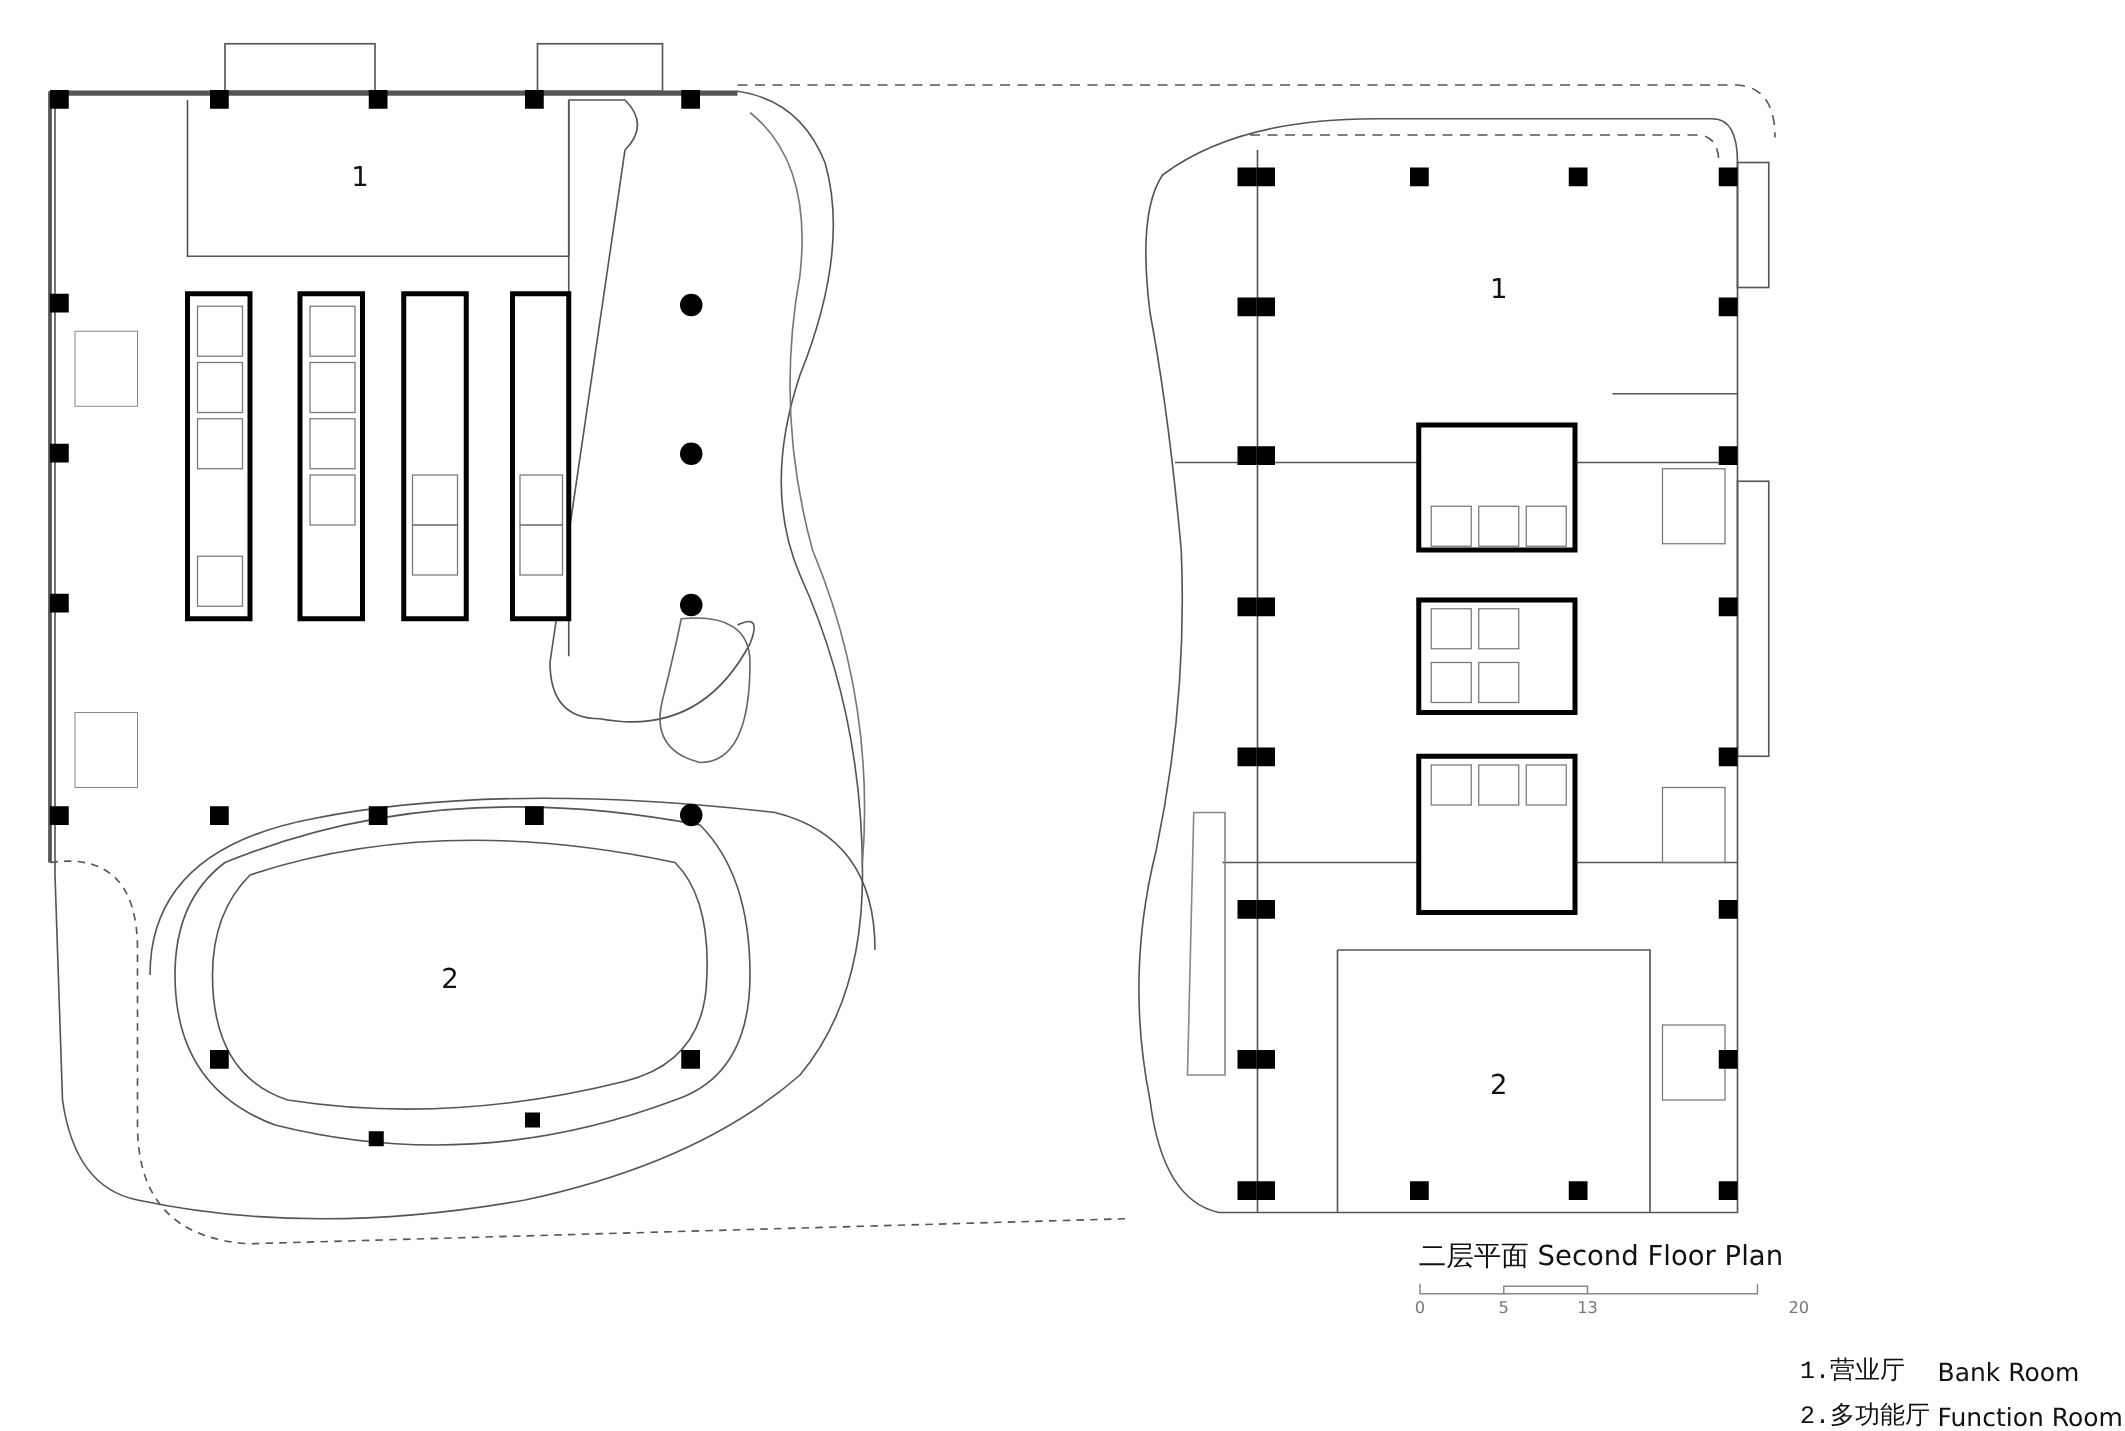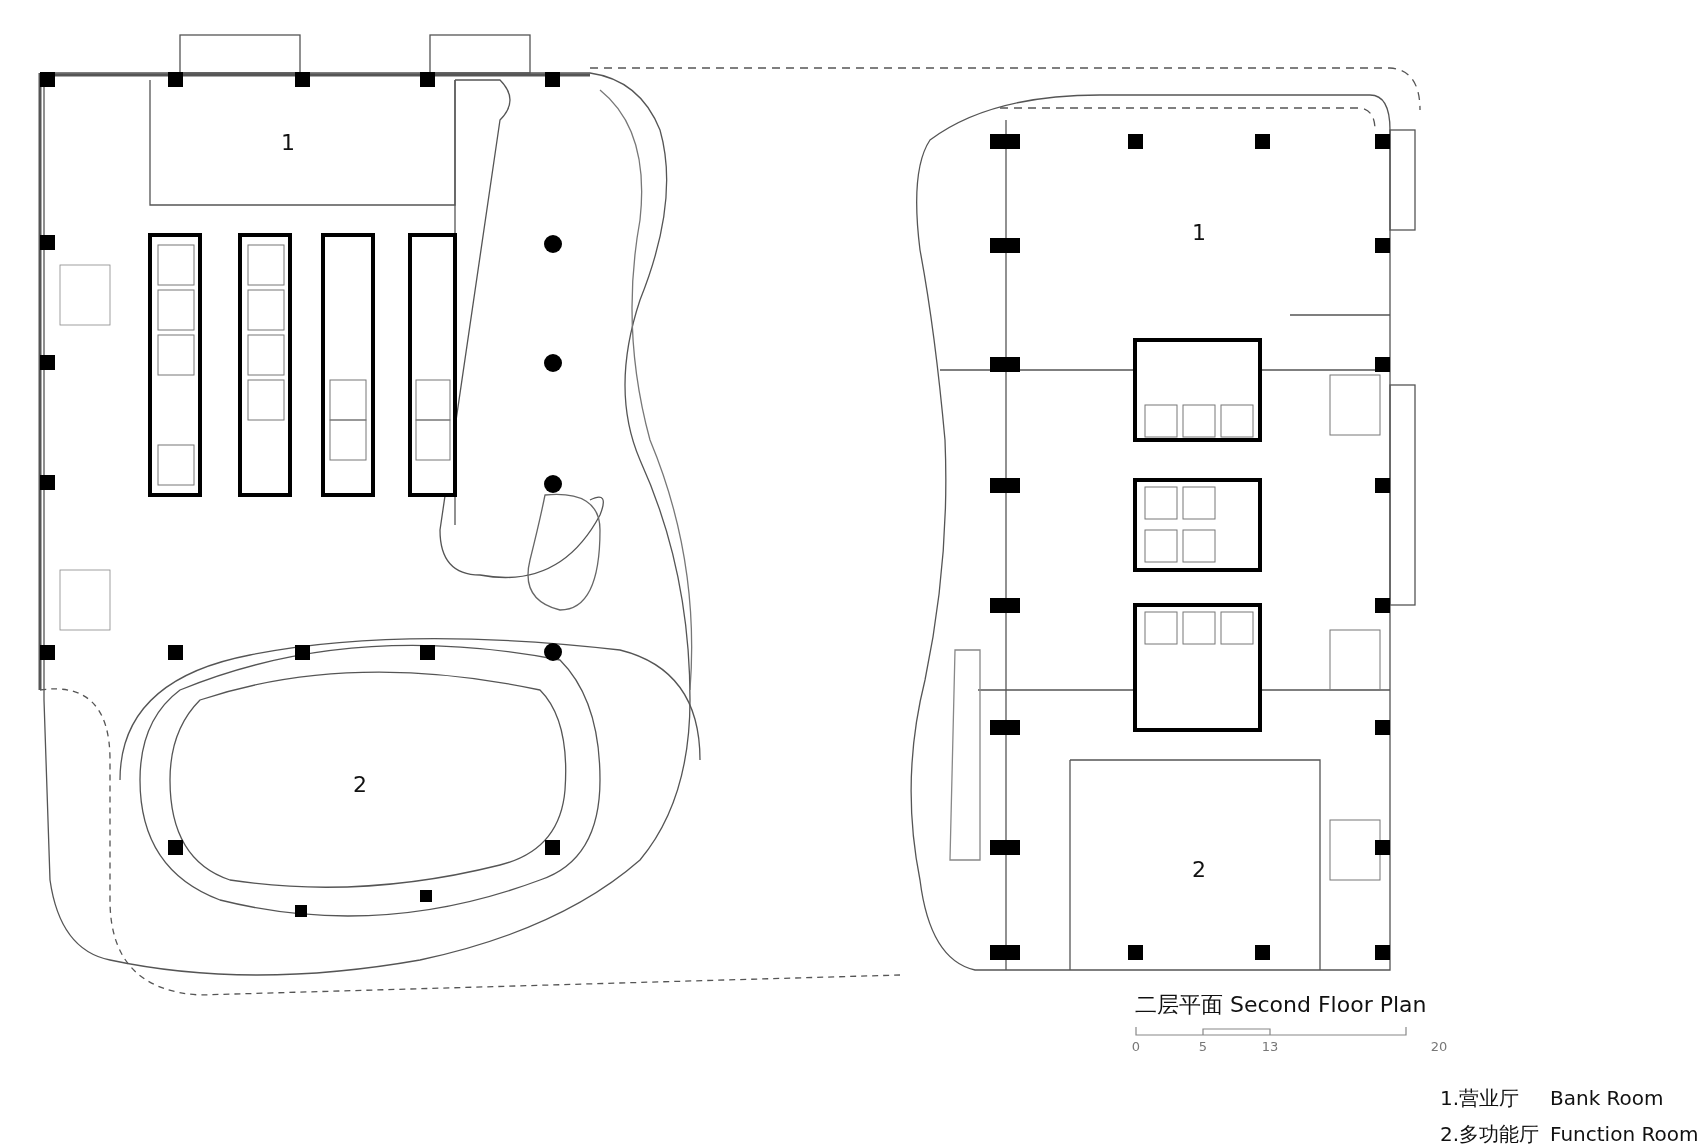--- a/index.html
+++ b/index.html
@@ -4,21 +4,21 @@
 <style>
   html,body{margin:0;padding:0;background:#ffffff;}
   body{width:1700px;height:1145px;position:relative;overflow:hidden;font-family:"DejaVu Sans","Liberation Sans",sans-serif;color:#111;}
   #plan{position:absolute;left:0;top:0;width:1700px;height:1145px;}
   .lbl{position:absolute;font-size:22px;color:#111;transform:translate(-50%,-50%);}
   .title{position:absolute;left:1135px;top:990px;font-size:22px;color:#111;white-space:nowrap;}
   .scale{position:absolute;left:1135px;top:1025px;width:272px;height:30px;}
   .scale .tick{position:absolute;top:0;font-size:13px;color:#777;transform:translateX(-50%);top:14px;}
   .legend{position:absolute;left:1440px;top:1080px;font-size:20px;line-height:36px;color:#111;}
   .legend .row{display:flex;white-space:nowrap;}
-  .legend .cn{width:110px;}
+  .legend .cn{width:110px;font-family:Liberation Mono, monospace;}
 </style>
 </head>
 <body>
 
 <svg id="plan" viewBox="0 0 1700 1145" xmlns="http://www.w3.org/2000/svg">
   <g fill="none" stroke="#555" stroke-width="1.3">
 
     <path d="M44 73 L590 73 Q640 80 660 130 Q680 200 640 300 Q610 390 640 460 Q690 570 690 700 Q690 800 640 860 Q560 930 420 960 Q250 990 110 960 Q60 950 50 880 L44 700 Z"></path>
     <path d="M40 73 L40 690" stroke-width="3"></path>
     <path d="M40 690 Q110 680 110 760 L110 900 Q110 990 200 995 L900 975" stroke-dasharray="6 5"></path>

